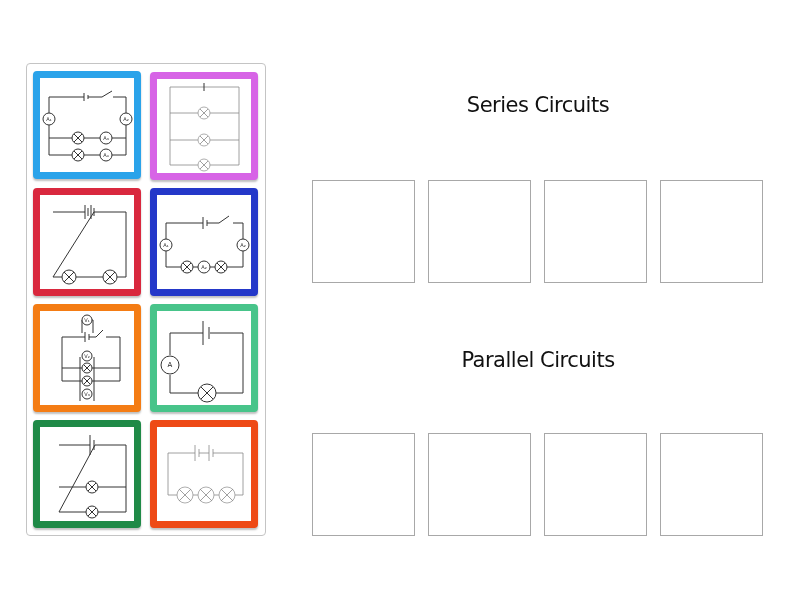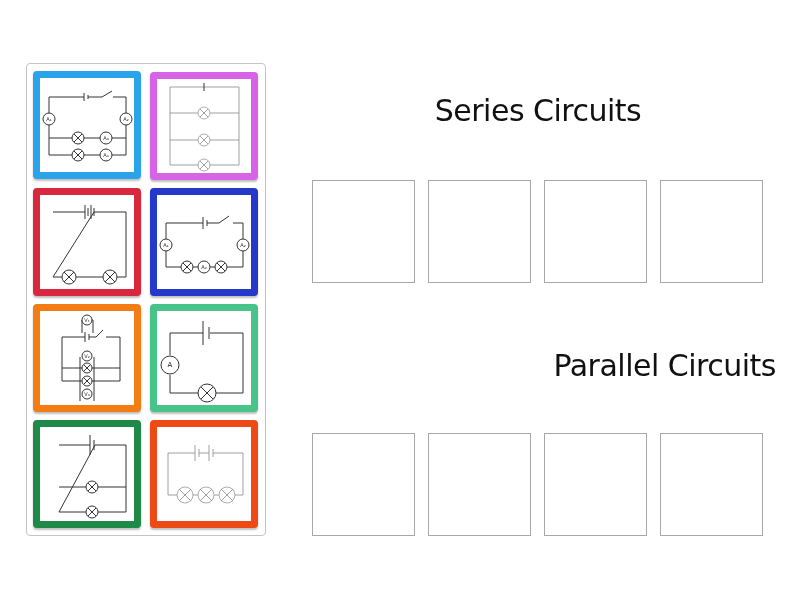--- a/index.html
+++ b/index.html
@@ -5,21 +5,21 @@
   html, body { margin: 0; padding: 0; background: #ffffff; }
   body { width: 800px; height: 600px; position: relative; overflow: hidden;
          font-family: "Liberation Sans", "DejaVu Sans", sans-serif; }
   .tray { position: absolute; left: 26px; top: 63px; width: 240px; height: 473px;
           border: 1px solid #c4c4c4; border-radius: 4px; background: #fff; box-sizing: border-box; }
   .card { position: absolute; width: 108px; height: 108px; box-sizing: border-box;
           border: 7px solid #888; border-radius: 4px; background: #fff;
           box-shadow: 0 2px 2px rgba(0,0,0,0.25); cursor: grab; }
   .card svg { position: absolute; left: 0; top: 0; width: 94px; height: 94px; }
   .heading { position: absolute; left: 300px; width: 476px; text-align: center;
-             font-size: 30px; color: #111; font-family: "DejaVu Sans", sans-serif; font-weight: normal; letter-spacing: -0.5px; }
+             font-size: 21px; color: #111; font-family: "DejaVu Sans", sans-serif; font-weight: normal; letter-spacing: -0.5px; }
   .dropzone { position: absolute; width: 103px; height: 103px; box-sizing: border-box;
               border: 1px solid #a8a8a8; background: #fff; }
   .w { stroke: #333; stroke-width: 1; fill: none; }
   .wl { stroke: #888; stroke-width: 0.8; fill: none; }
   .lampc { fill: #fff; stroke: #333; stroke-width: 1; }
   .lampl { fill: #fff; stroke: #999; stroke-width: 0.8; }
   .mt { font-size: 5px; fill: #222; font-family: "DejaVu Sans", sans-serif; text-anchor: middle; }
 </style>
 </head>
 <body>
@@ -153,17 +153,17 @@
       <path class="wl" d="M64,62 L76,74 M76,62 L64,74"></path>
   </svg>
 </div>
 
 <div class="heading" style="top:93px;">Series Circuits</div>
 <div class="dropzone" style="left:312px; top:180px;"></div>
 <div class="dropzone" style="left:428px; top:180px;"></div>
 <div class="dropzone" style="left:544px; top:180px;"></div>
 <div class="dropzone" style="left:660px; top:180px;"></div>
 
-<div class="heading" style="top:348px;text-align:right;">Parallel Circuits</div>
+<div class="heading" style="top:348px;">Parallel Circuits</div>
 <div class="dropzone" style="left:312px; top:433px;"></div>
 <div class="dropzone" style="left:428px; top:433px;"></div>
 <div class="dropzone" style="left:544px; top:433px;"></div>
 <div class="dropzone" style="left:660px; top:433px;"></div>
 
 </body></html>

